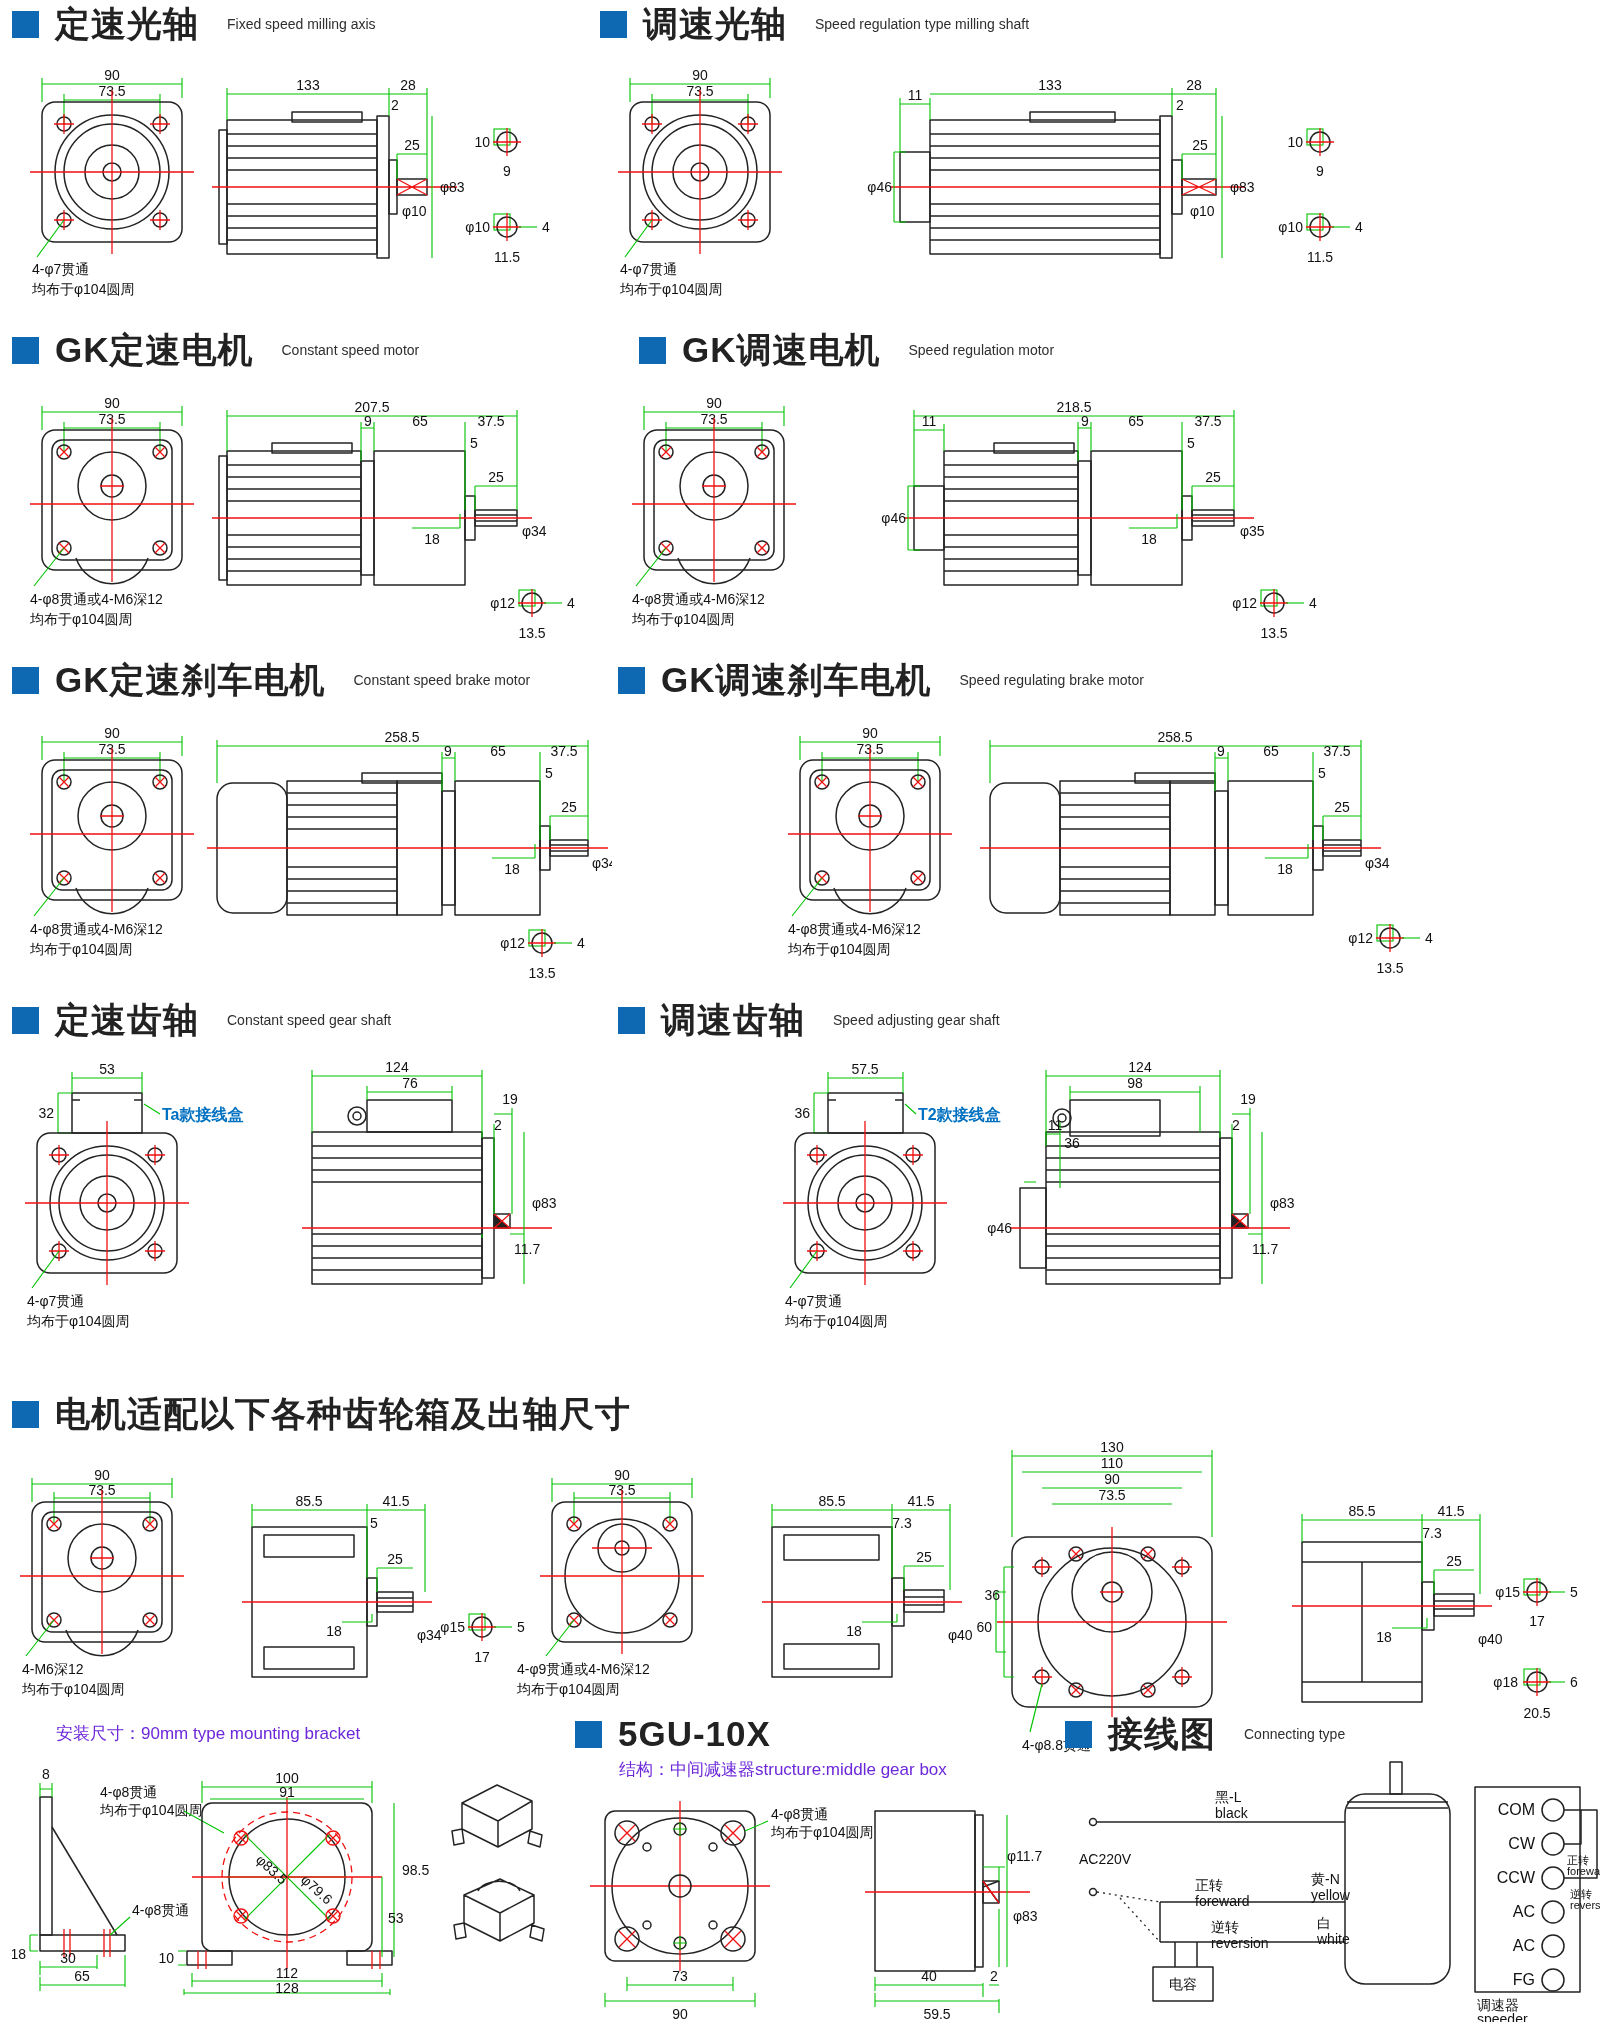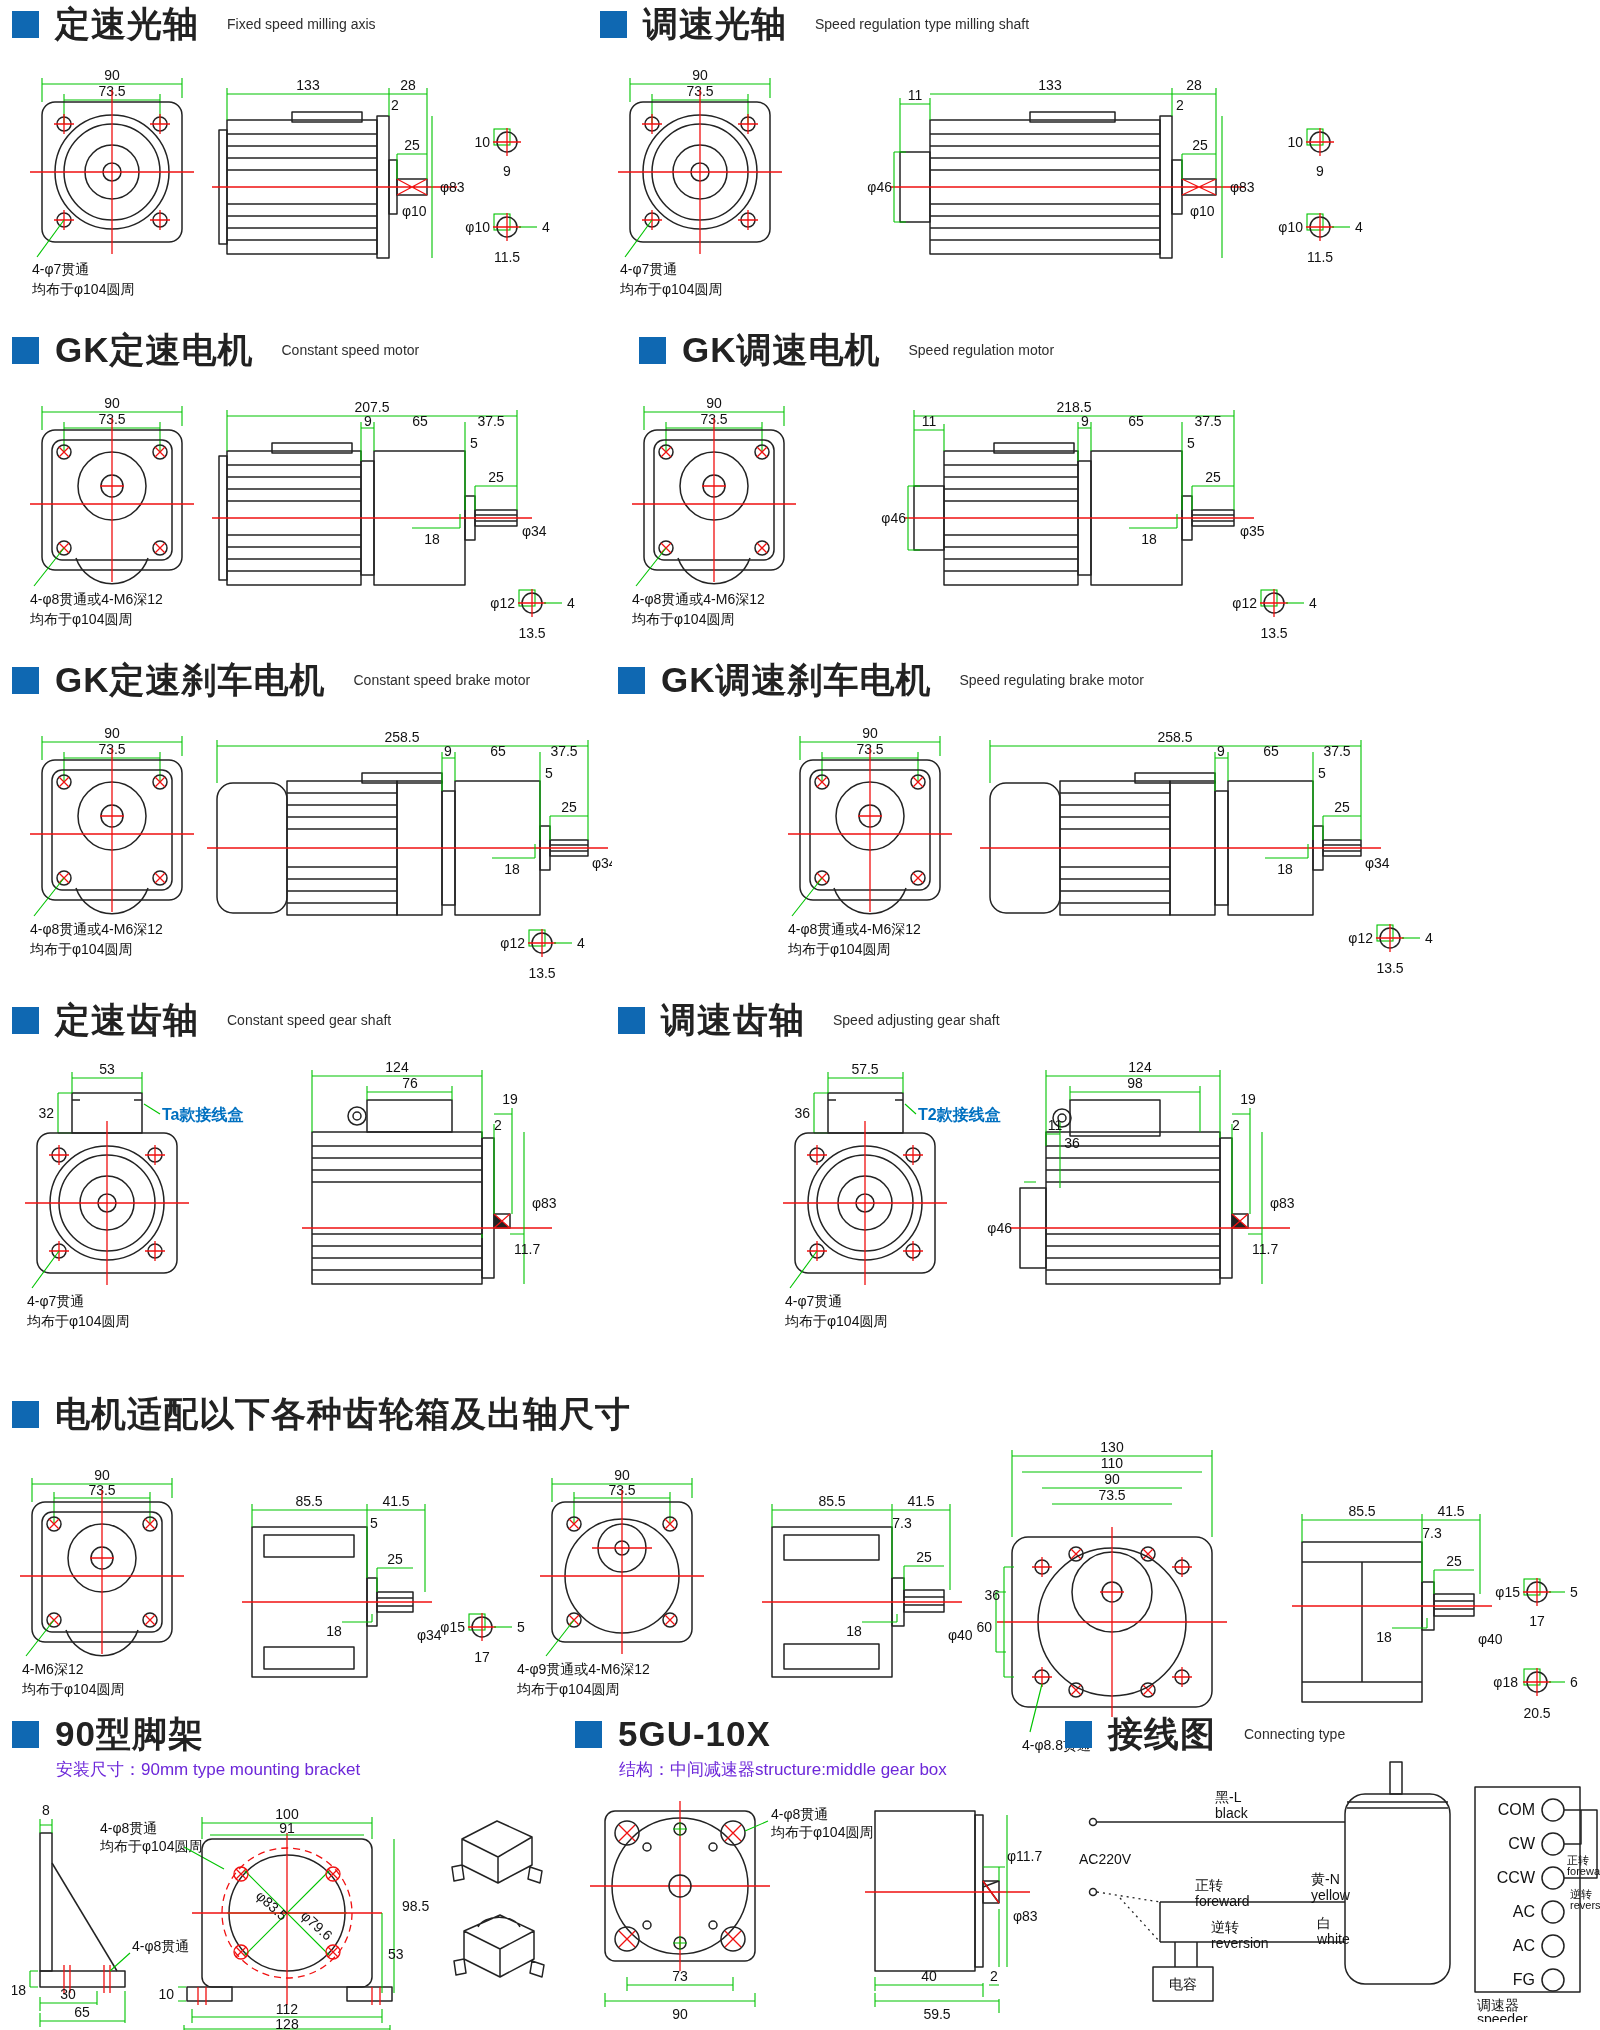--- a/index.html
+++ b/index.html
@@ -547,24 +547,20 @@
       <use href="#dc" x="1525" y="250"></use>
       <path class="g" d="M1537 250H1553"></path>
       <text x="1506" y="255" class="end">φ18</text>
       <text x="1558" y="255">6</text>
       <text x="1525" y="286" class="mid">20.5</text>
     </g>
   </svg>
 </div>
 
 <div class="sec" style="left:12px;top:1716px;width:560px;height:310px">
-  <div class="head">
-    <span class="sq"></span>
-    <span class="zh">90型脚架</span>
-  </div>
   <div class="sub">安装尺寸：90mm type mounting bracket</div>
   <svg width="560" height="250" viewBox="0 0 560 250">
     <g>
       <rect x="28" y="52" width="12" height="138" class="k"></rect>
       <path class="k" d="M40 82L105 190"></path>
       <rect x="28" y="190" width="85" height="16" class="k"></rect>
       <path class="r" d="M52 184V212M58 184V212M92 184V212M98 184V212"></path>
       <path class="g" d="M28 44H40M28 38V52M40 38V52M18 190H26M18 206H26M18 190V206M28 216V230M85 210V224M28 222H85M28 232V246M113 210V242M28 240H113"></path>
       <text x="34" y="34" class="mid">8</text>
       <text x="14" y="214" class="end">18</text>

